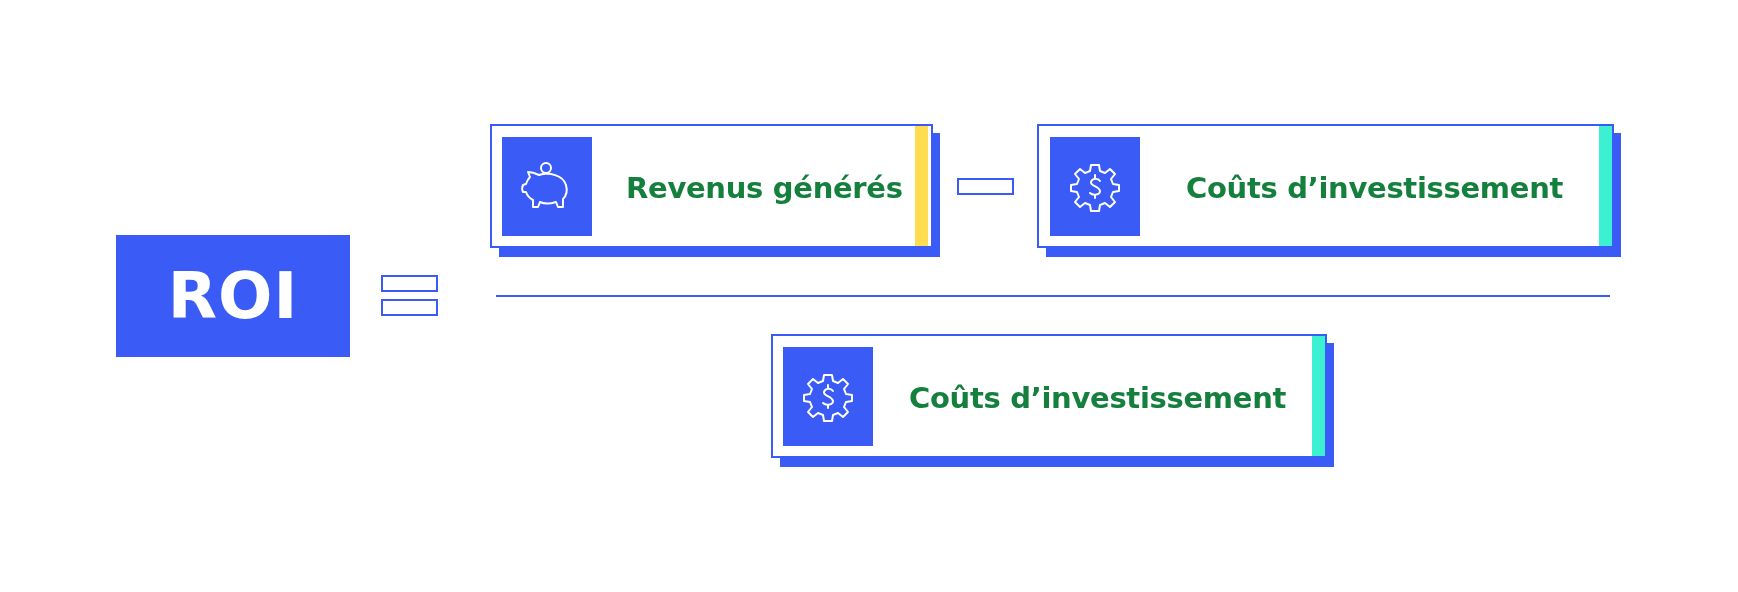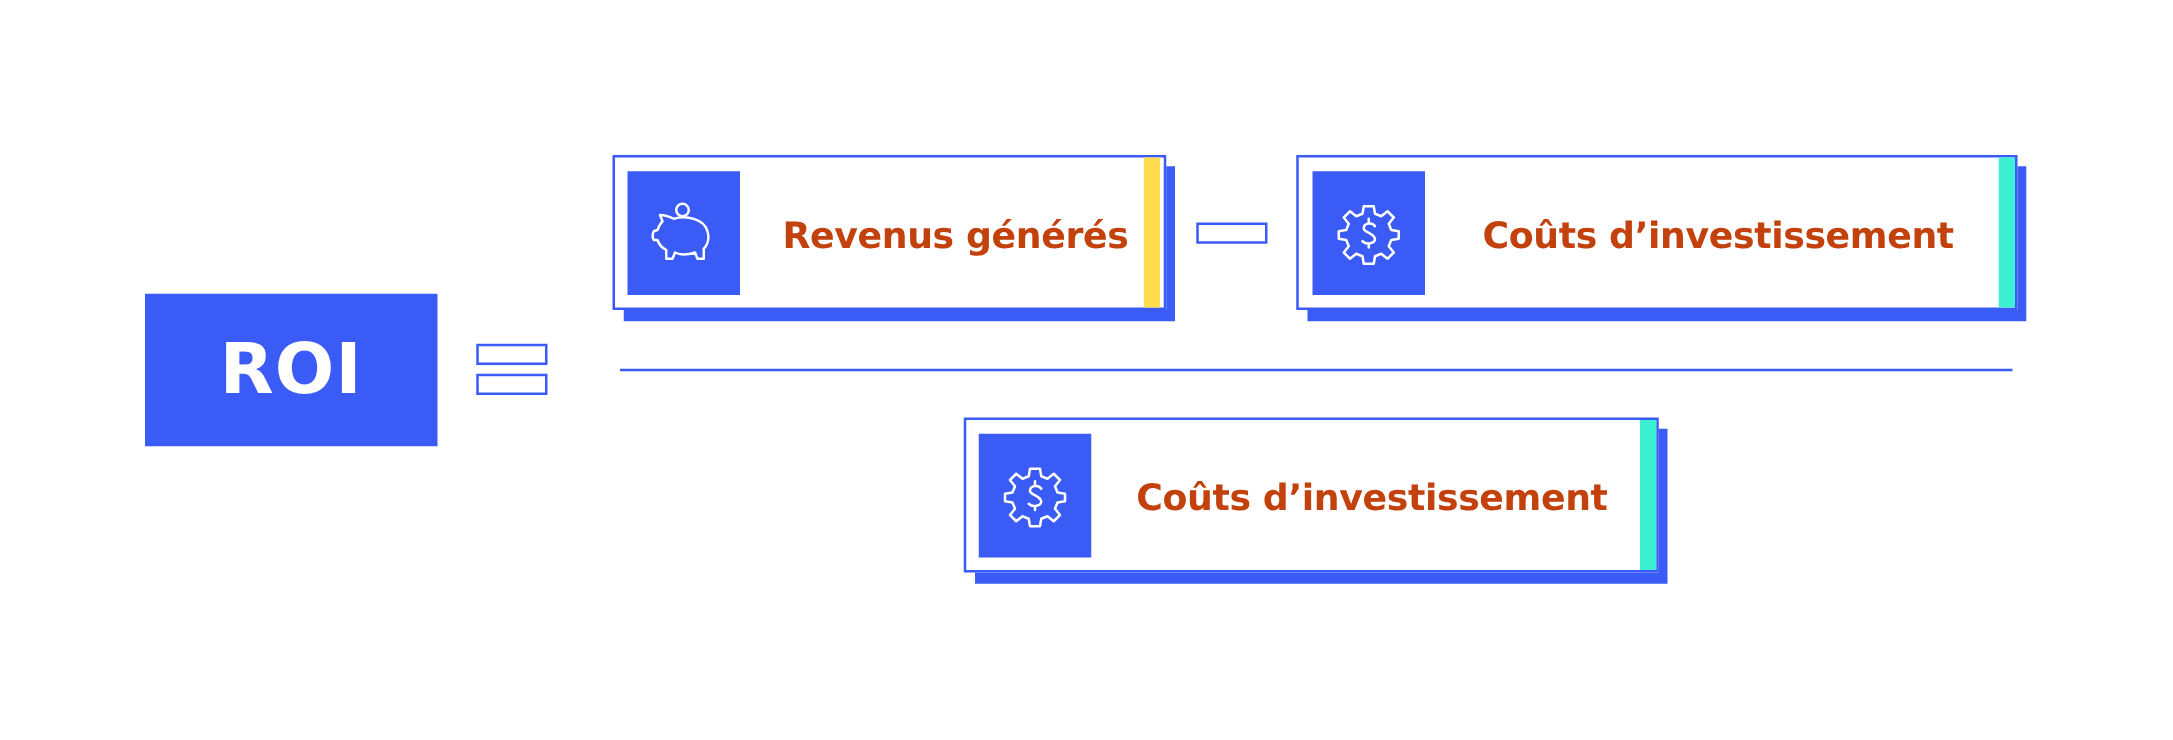--- a/index.html
+++ b/index.html
@@ -2,32 +2,32 @@
 <html><head>
 <meta charset="utf-8">
 <style>
   html, body { margin: 0; padding: 0; background: #ffffff; }
   body { width: 1738px; height: 592px; position: relative; overflow: hidden;
          font-family: "DejaVu Sans", "Liberation Sans", sans-serif; }
   .abs { position: absolute; }
 
   .roi-box { left: 116px; top: 235px; width: 234px; height: 122px; background: var(--blue);
              display: flex; align-items: center; justify-content: center; }
-  .roi-text { color: #fff; font-weight: bold; font-size: 56px; letter-spacing: 1px; line-height: 1;
+  .roi-text { color: #fff; font-weight: bold; font-size: 64px; letter-spacing: 1px; line-height: 1;
               font-family: "DejaVu Sans", sans-serif; }
 
   .op-rect { border: 2.5px solid var(--blue); box-sizing: border-box; background: #fff; }
 
   .card { position: absolute; }
   .card .shadow { position: absolute; background: var(--blue); }
   .card .face { position: absolute; left: 0; top: 0; background: #fff; border: 2px solid var(--blue);
                 box-sizing: border-box; }
   .card .icon-sq { position: absolute; background: var(--blue); display: flex; align-items: center; justify-content: center; }
   .card .accent { position: absolute; top: 2px; bottom: 2px; right: 2px; width: 13px; }
-  .card .label { position: absolute; font-weight: bold; font-size: 29px; color: #c2410c;
+  .card .label { position: absolute; font-weight: bold; font-size: 29px; color: #15803d;
                  white-space: nowrap; line-height: 1; font-family: "DejaVu Sans", sans-serif; letter-spacing: -0.3px; }
 
   .frac-line { left: 496px; top: 295px; width: 1114px; height: 2px; background: var(--blue); }
 </style>
 </head>
 <body>
 
 <div id="root" style="--blue:#3A5BF5;">
 
   <div class="abs roi-box">

